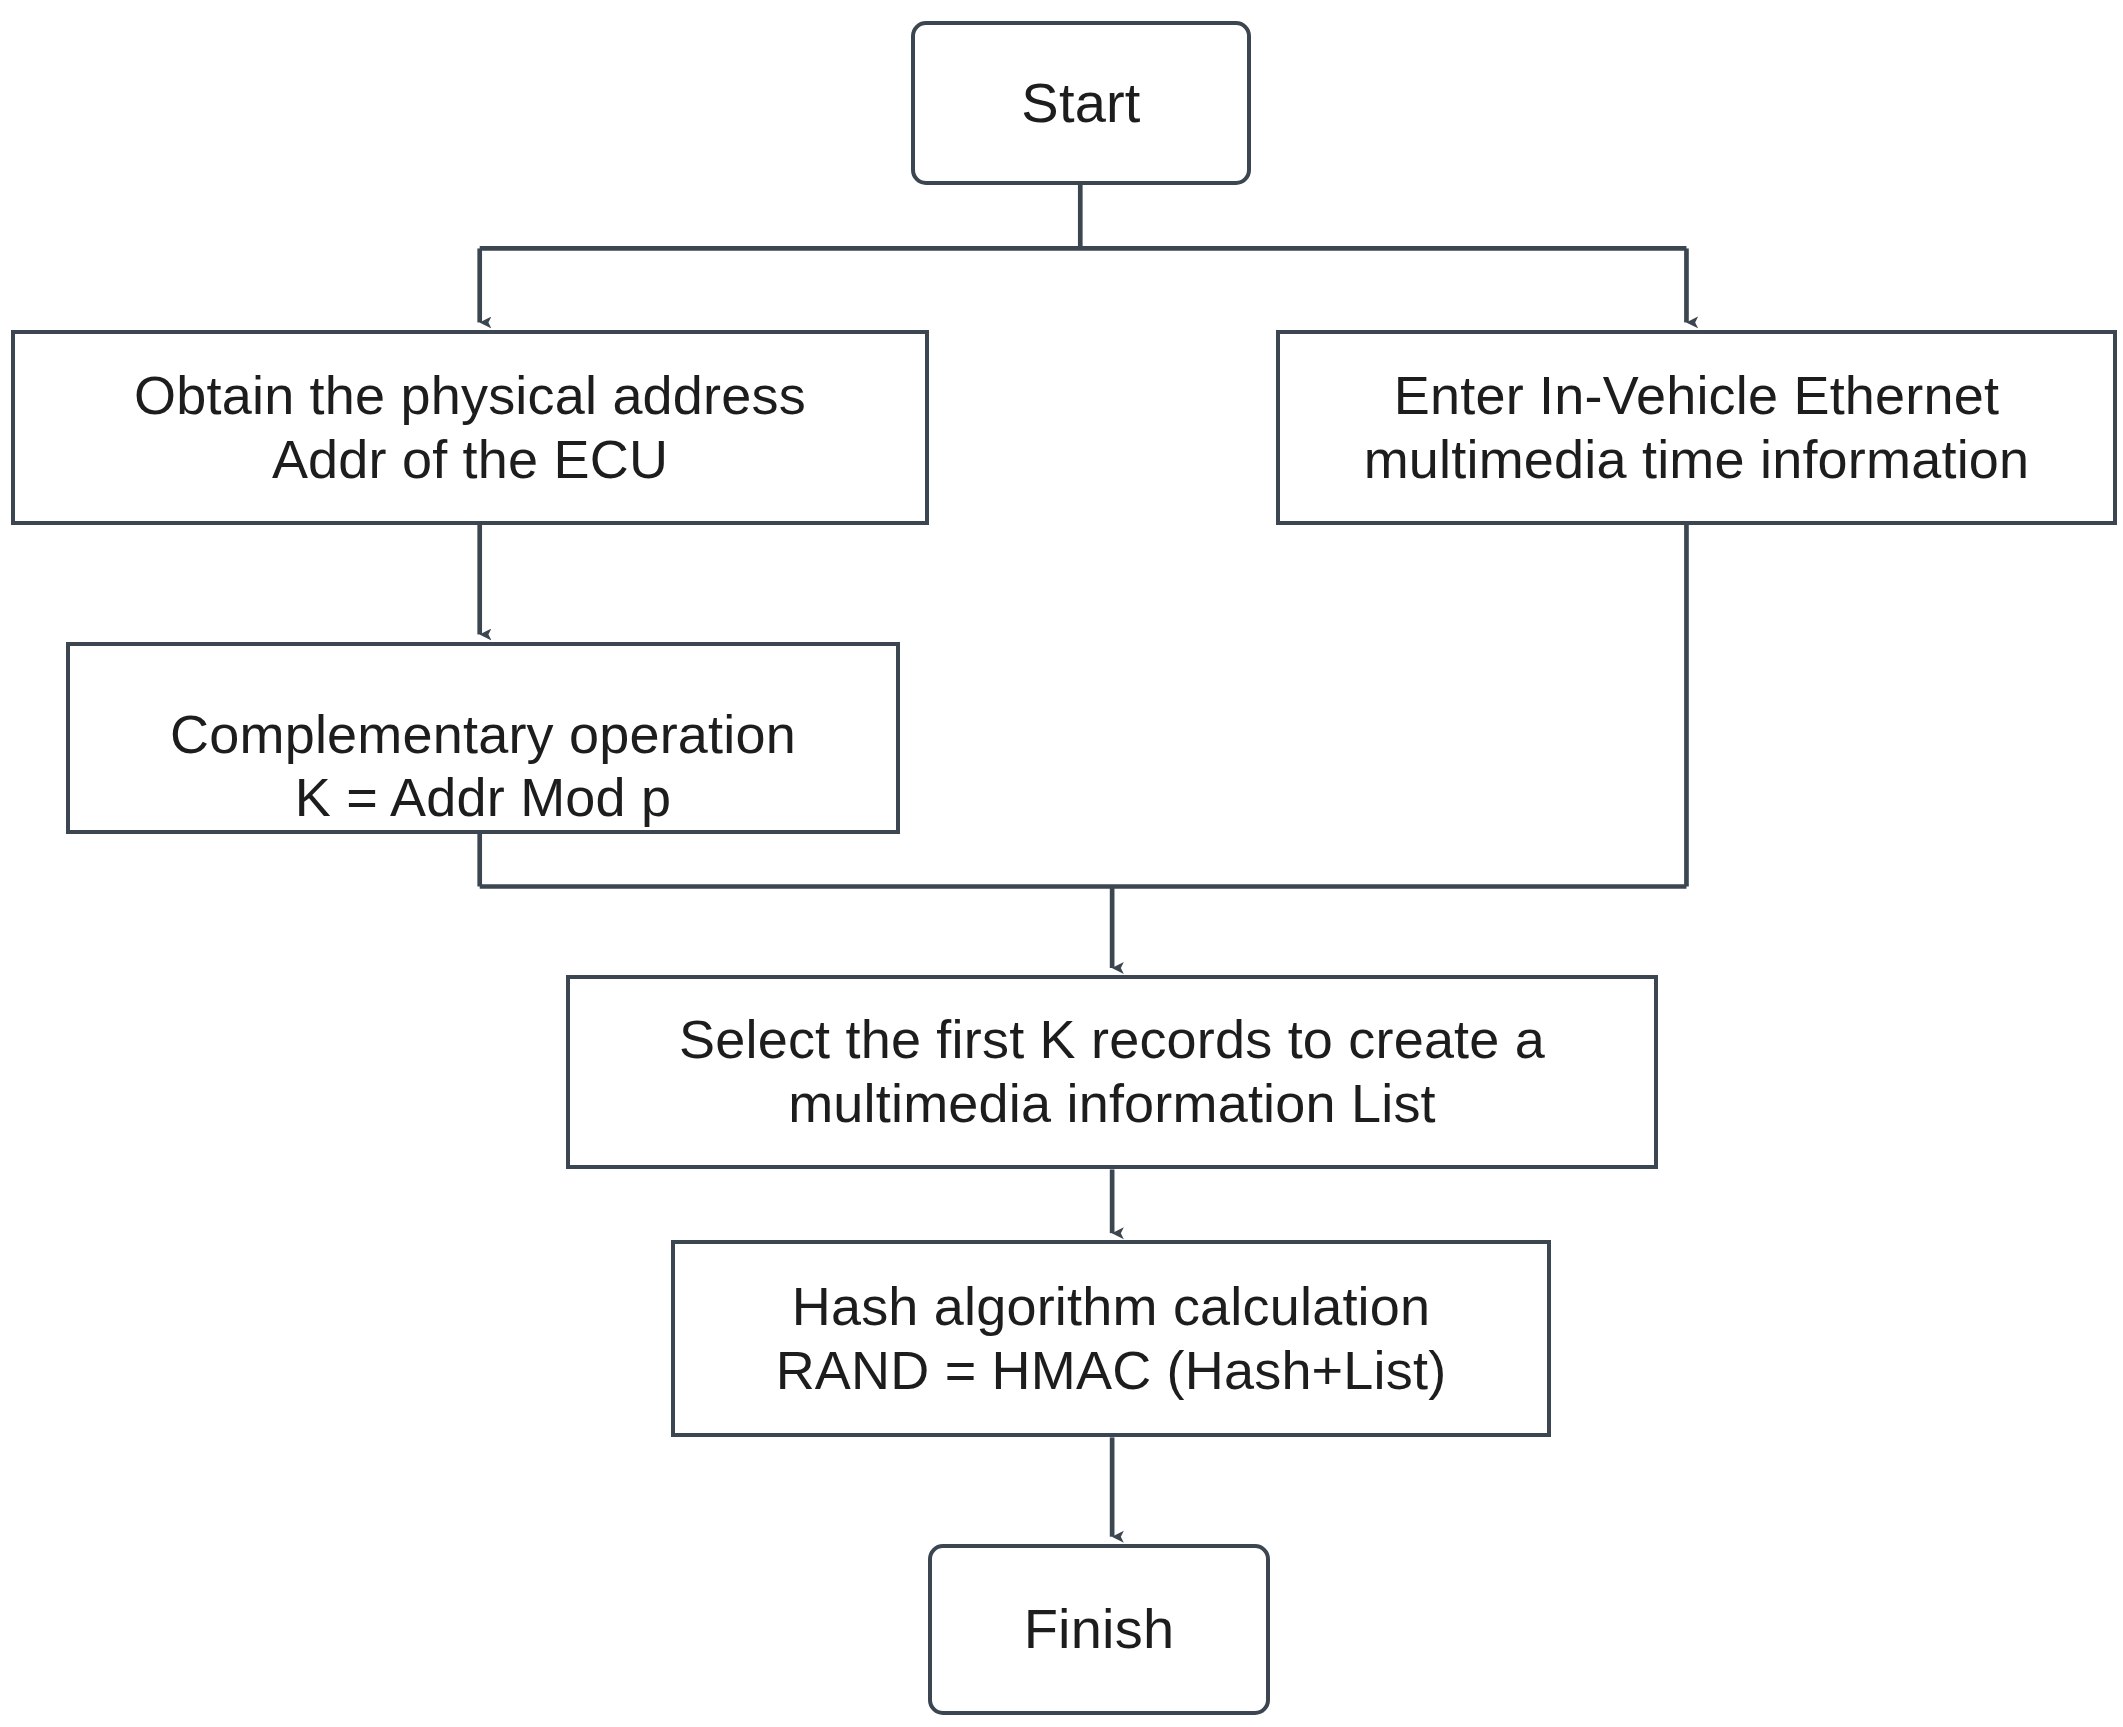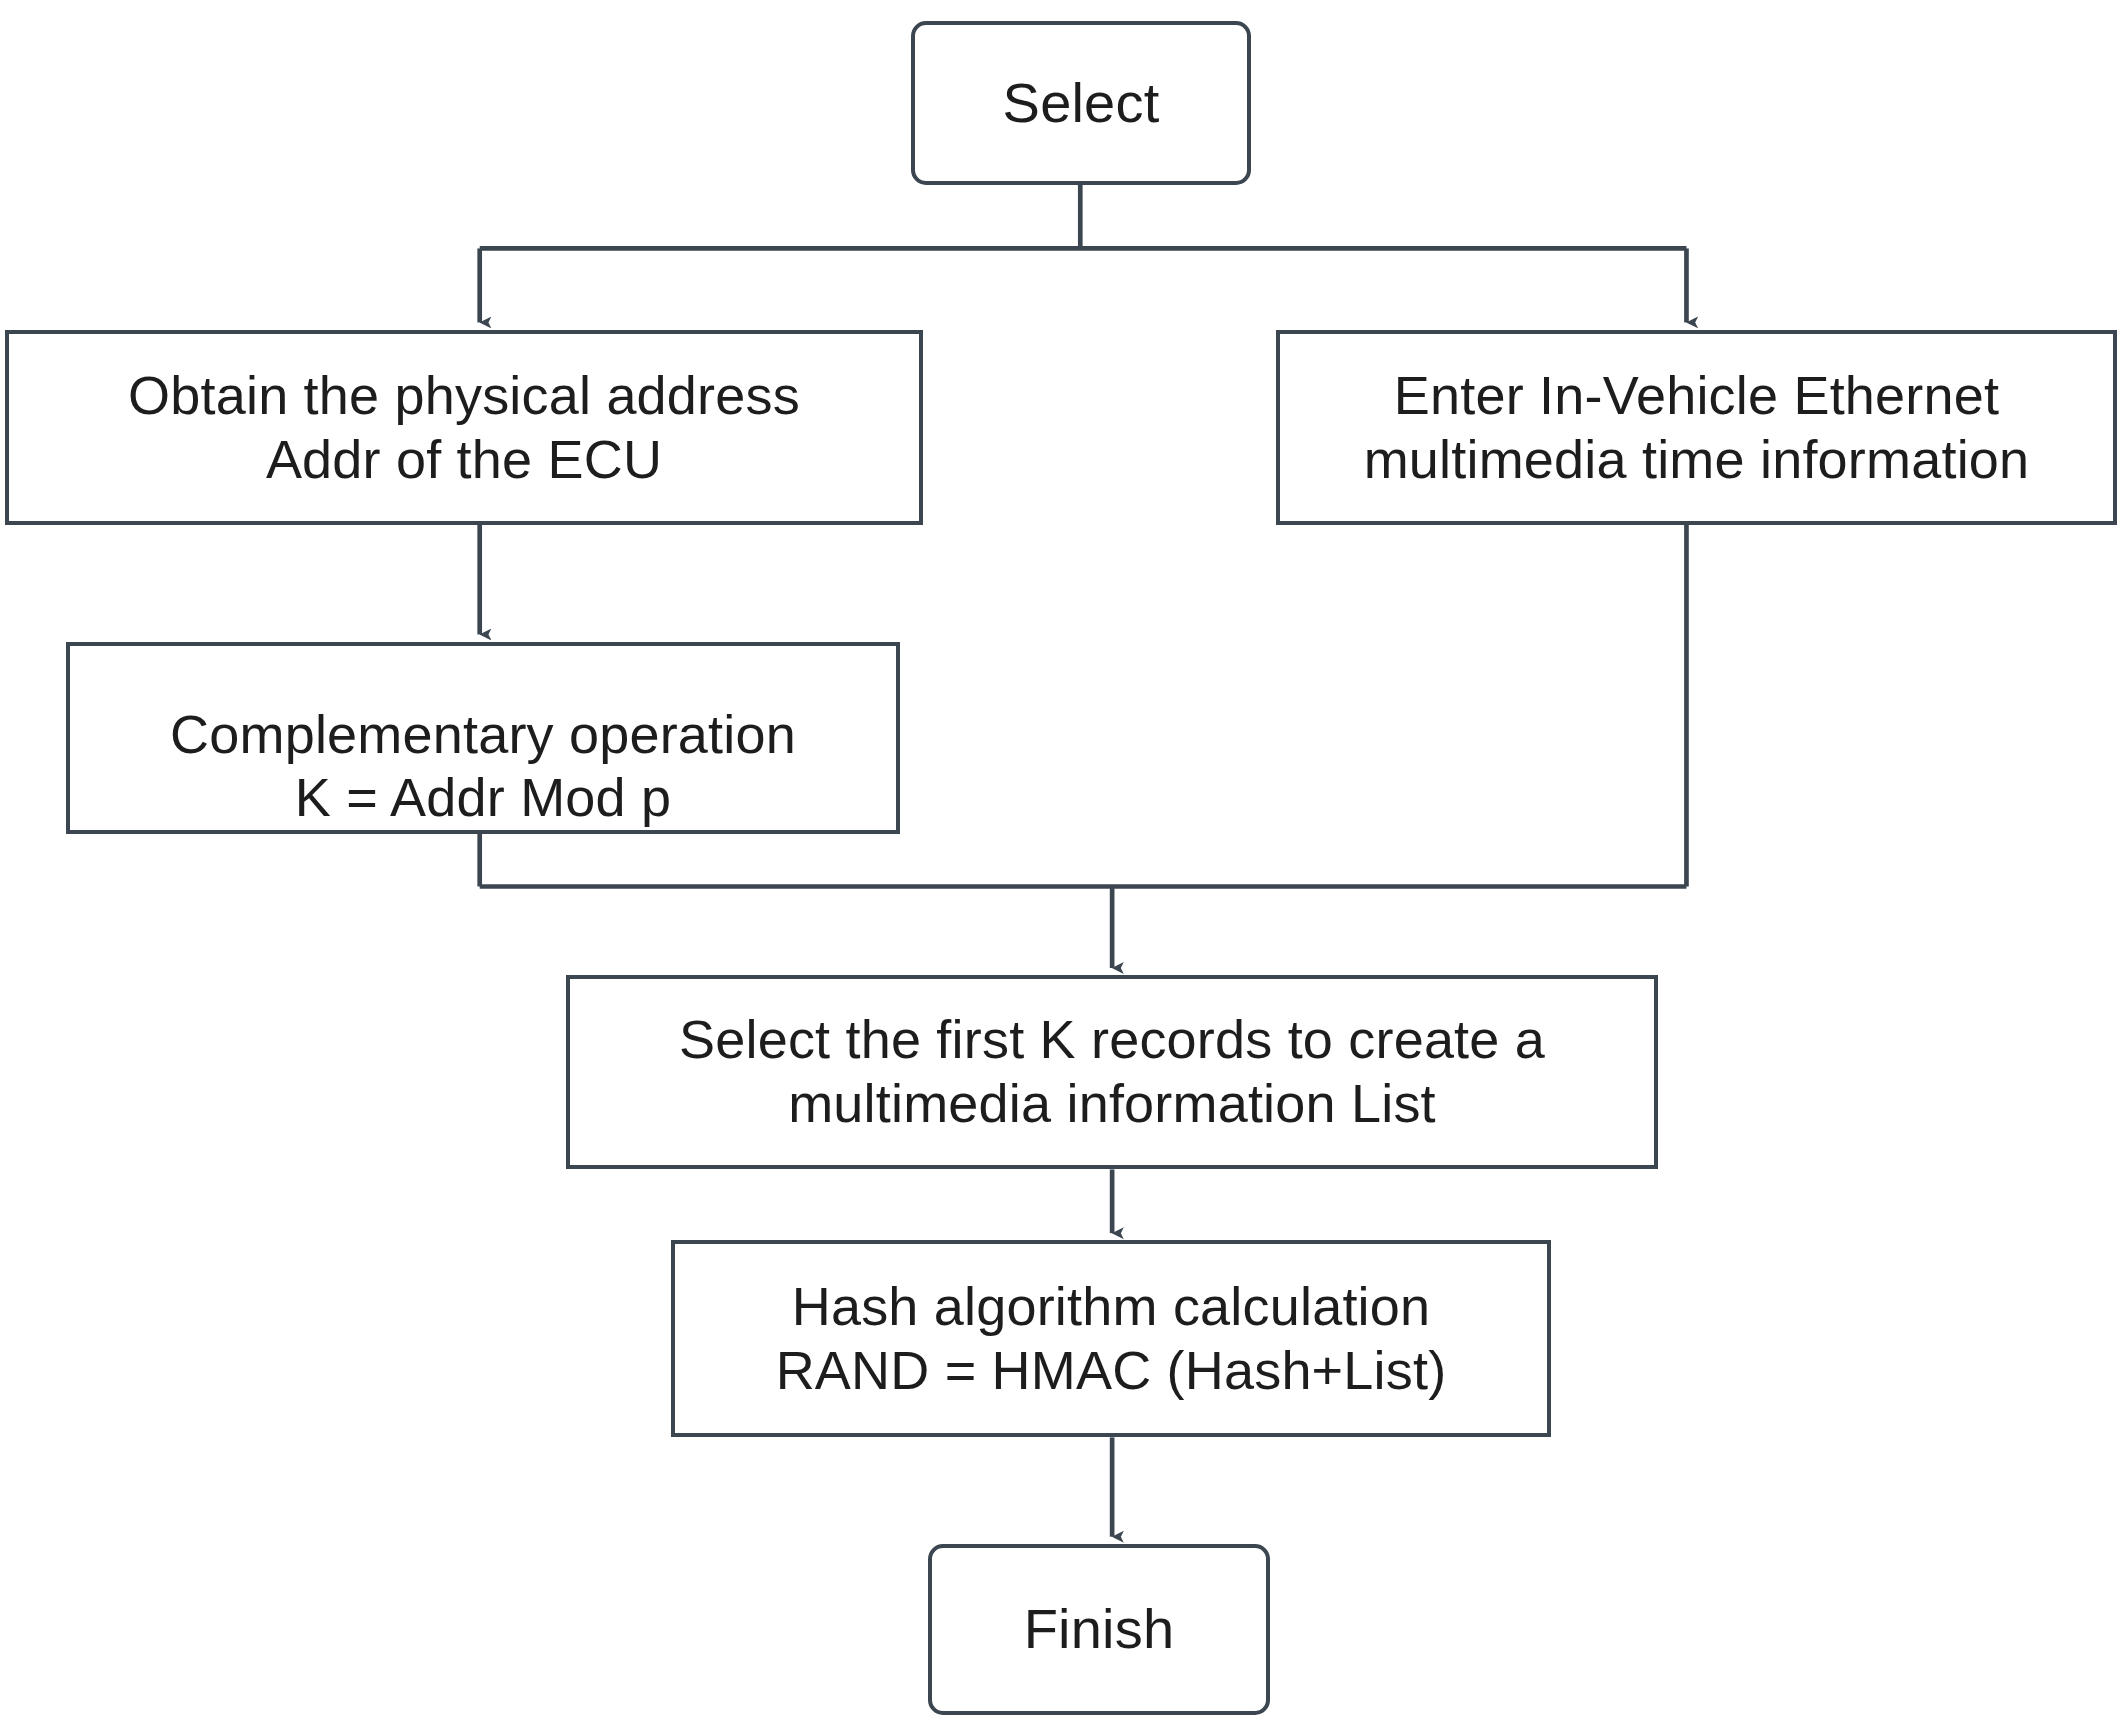--- a/index.html
+++ b/index.html
@@ -81,24 +81,24 @@
 
       <path d="M 1187 946 L 1187 1033" marker-end="url(#arrowhead)"></path>
 
       <path d="M 1187 1248 L 1187 1316" marker-end="url(#arrowhead)"></path>
 
       <path d="M 1187 1534 L 1187 1640" marker-end="url(#arrowhead)"></path>
     </g>
   </svg>
 
   <div class="node terminator" style="left:911px; top:20.6px; width:340px; height:164px;">
-    <span class="node-label">Select</span>
+    <span class="node-label">Start</span>
   </div>
 
-  <div class="node" style="left:5px; top:330px; width:918px; height:195px;">
+  <div class="node" style="left:11px; top:330px; width:918px; height:195px;">
     <span class="node-label">Obtain the physical address
 Addr of the ECU</span>
   </div>
 
   <div class="node" style="left:1260px; top:330px; width:841px; height:195px;margin-left:16px;">
     <span class="node-label">Enter In-Vehicle Ethernet
 multimedia time information</span>
   </div>
 
   <div class="node" style="left:66px; top:642px; width:834px; height:192px;align-items:flex-end;">

